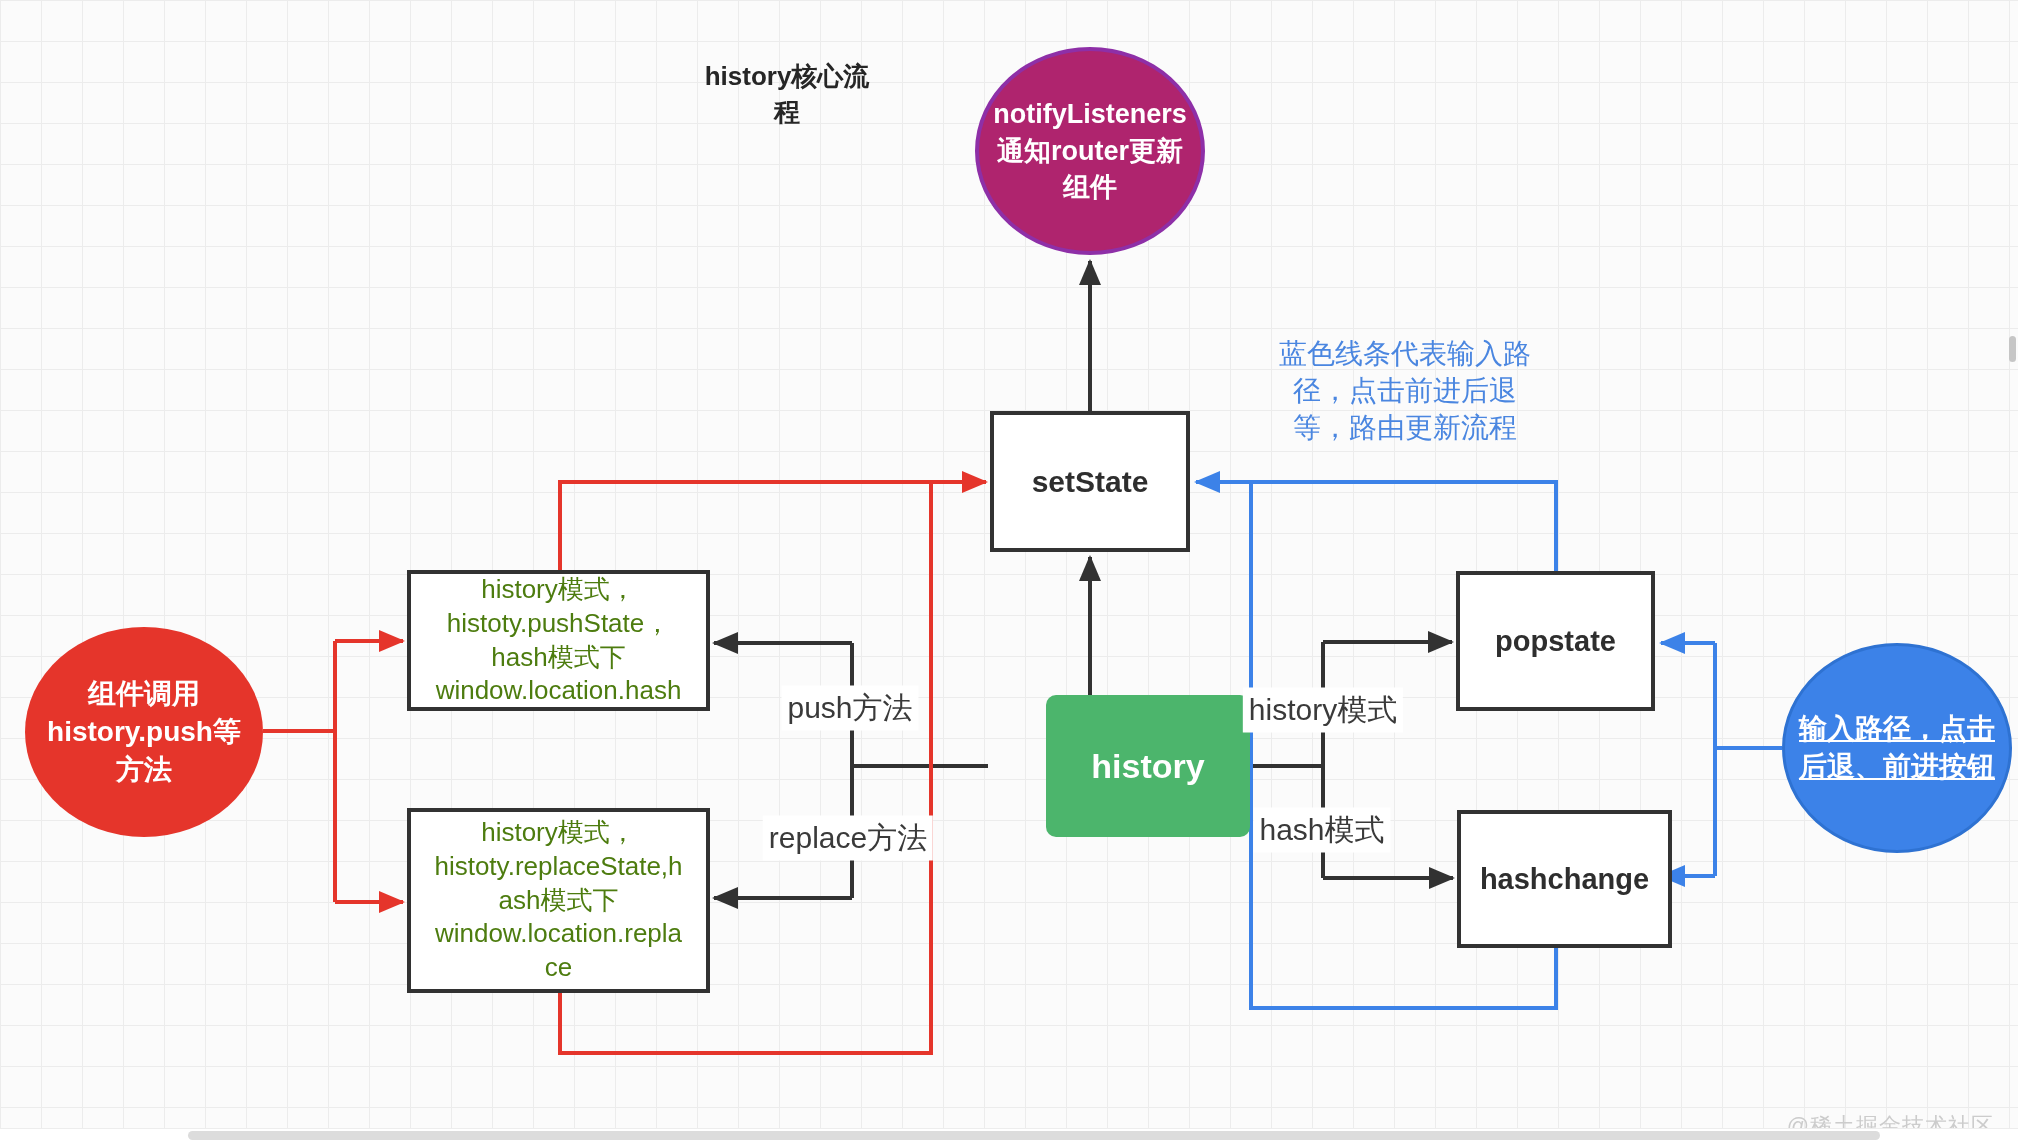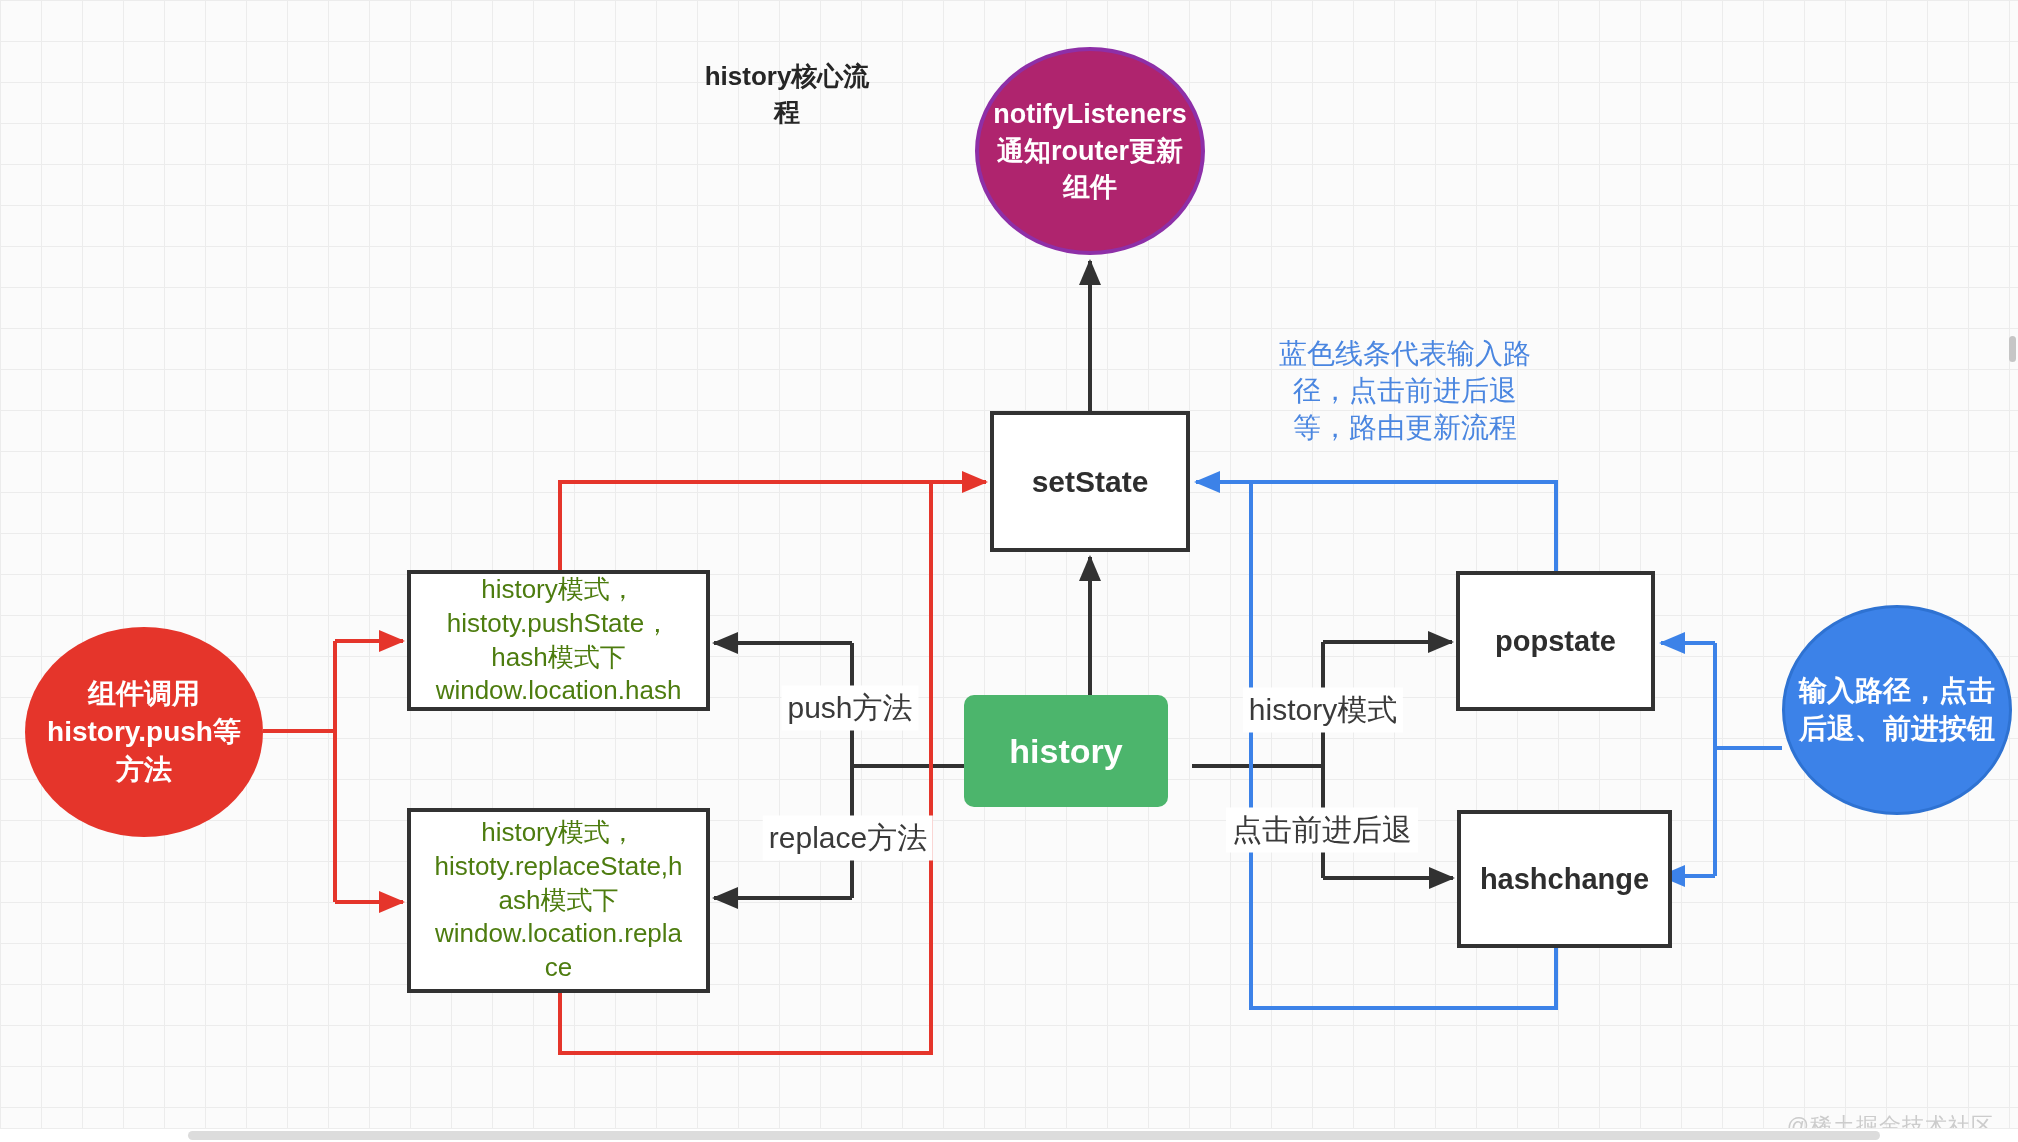--- a/index.html
+++ b/index.html
@@ -128,48 +128,48 @@
   <div class="note note-blue" style="left:1255px;top:336px;width:300px;">蓝色线条代表输入路
 径，点击前进后退
 等，路由更新流程</div>
 
   <div class="shape ellipse ellipse-notify" style="left:975px;top:47px;width:230px;height:208px;">notifyListeners
 通知router更新
 组件</div>
 
   <div class="shape rect-node" style="left:990px;top:411px;width:200px;height:141px;font-size:30px;">setState</div>
 
-  <div class="shape node-history" style="left:964px;top:695px;width:204px;height:112px;">history</div>
+  <div class="shape node-history" style="left:1046px;top:695px;width:204px;height:142px;">history</div>
 
   <div class="shape text-box" style="left:407px;top:570px;width:303px;height:141px;">history模式，
 histoty.pushState，
 hash模式下
 window.location.hash</div>
 
   <div class="shape text-box" style="left:407px;top:808px;width:303px;height:185px;">history模式，
 histoty.replaceState,h
 ash模式下
 window.location.repla
 ce</div>
 
   <div class="shape ellipse ellipse-red" style="left:25px;top:627px;width:238px;height:210px;">组件调用
 history.push等
 方法</div>
 
   <div class="shape rect-node" style="left:1456px;top:571px;width:199px;height:140px;">popstate</div>
 
   <div class="shape rect-node" style="left:1457px;top:810px;width:215px;height:138px;">hashchange</div>
 
-  <div class="shape ellipse ellipse-blue" style="left:1782px;top:605px;width:230px;height:210px;">输入路径，点击
+  <div class="shape ellipse ellipse-blue" style="left:1782px;top:643px;width:230px;height:210px;text-decoration:underline;">输入路径，点击
 后退、前进按钮</div>
 
   <div class="edge-label" style="left:850px;top:708px;">push方法</div>
   <div class="edge-label" style="left:848px;top:838px;">replace方法</div>
   <div class="edge-label" style="left:1323px;top:710px;">history模式</div>
-  <div class="edge-label" style="left:1322px;top:830px;">点击前进后退</div>
+  <div class="edge-label" style="left:1322px;top:830px;">hash模式</div>
 
   <div class="watermark">@稀土掘金技术社区</div>
 
   <div class="vscroll-thumb"></div>
   <div class="hscrollbar">
     <div class="thumb"></div>
   </div>
 
 </div>
 

